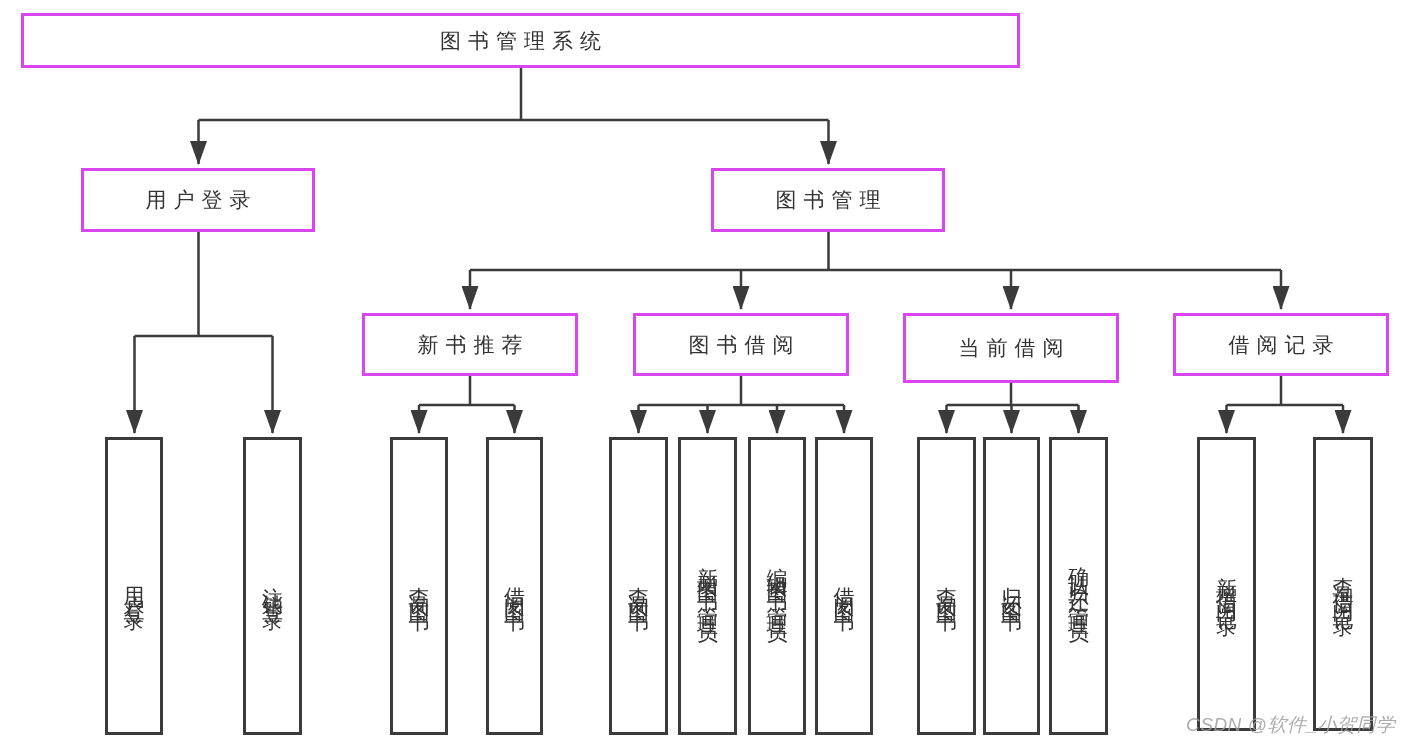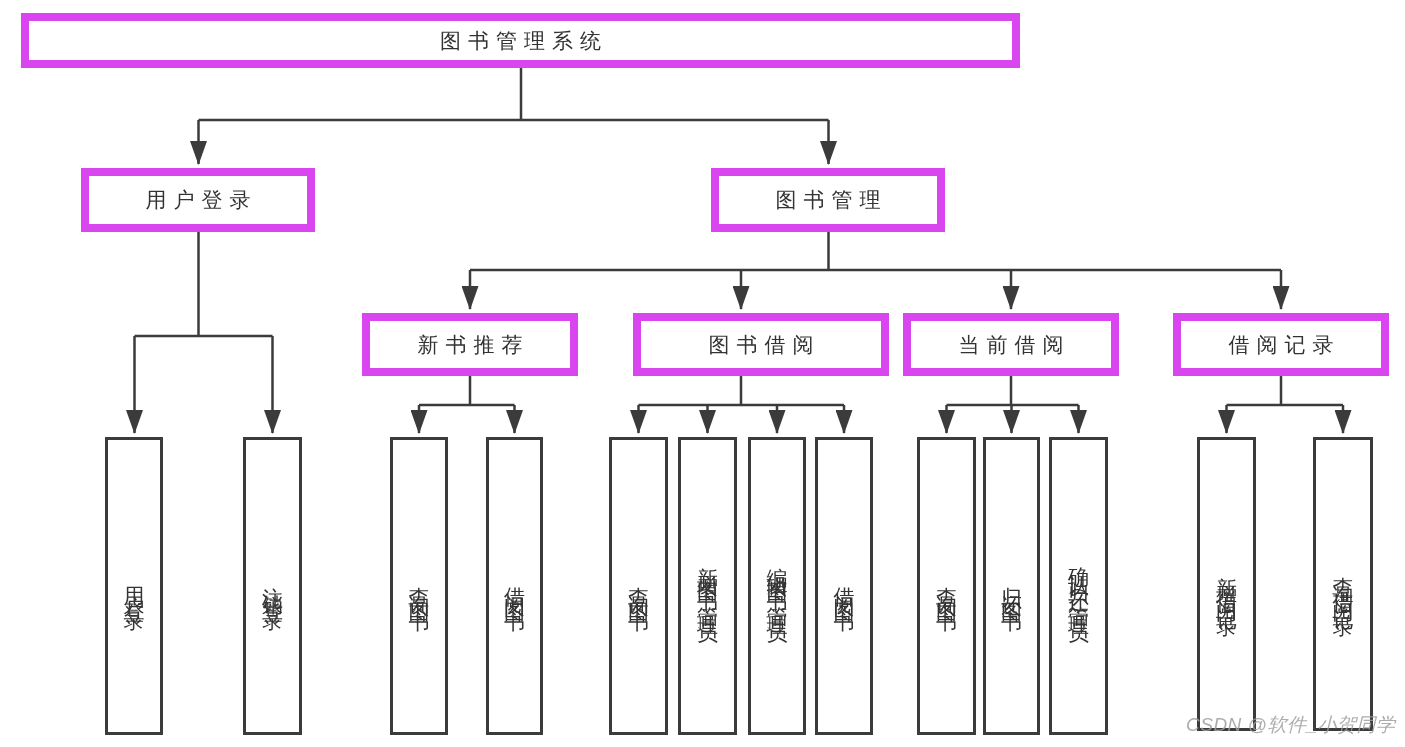--- a/index.html
+++ b/index.html
@@ -26,21 +26,21 @@
     stroke-width: 2.5;
     fill: none;
   }
   #connectors marker path {
     fill: #3b3b3b;
     stroke: none;
   }
   .hbox {
     position: absolute;
     box-sizing: border-box;
-    border: 8px solid #d946ef;
+    border: 3px solid #d946ef;
     background: #ffffff;
     display: flex;
     align-items: center;
     justify-content: center;
     font-size: 21px;
     letter-spacing: 7px;
     text-indent: 7px;
     color: #333333;
     z-index: 2;
     white-space: nowrap;
@@ -61,22 +61,22 @@
     font-size: 21px;
     letter-spacing: 8px;
     color: #333333;
     white-space: nowrap;
   }
   
   #node-root      { left: 21px;  top: 13px;  width: 999px; height: 55px; }
   #node-login     { left: 81px;  top: 168px; width: 234px; height: 64px; }
   #node-bookmgmt  { left: 711px; top: 168px; width: 234px; height: 64px; }
   #node-newbook   { left: 362px; top: 313px; width: 216px; height: 63px; }
-  #node-borrow    { left: 633px; top: 313px; width: 256px; height: 63px; }
-  #node-current   { left: 903px; top: 313px; width: 216px; height: 63px; }
+  #node-borrow    { left: 633px; top: 313px; width: 216px; height: 63px; }
+  #node-current   { left: 903px; top: 313px; width: 216px; height: 70px; }
   #node-records   { left: 1173px;top: 313px; width: 216px; height: 63px; }
 
   #leaf-a1 { left: 105px;  top: 437px; width: 58px; height: 298px; }
   #leaf-a2 { left: 243px;  top: 437px; width: 59px; height: 298px; }
   #leaf-b1 { left: 390px;  top: 437px; width: 58px; height: 298px; }
   #leaf-b2 { left: 486px;  top: 437px; width: 57px; height: 298px; }
   #leaf-c1 { left: 609px;  top: 437px; width: 59px; height: 298px; }
   #leaf-c2 { left: 678px;  top: 437px; width: 59px; height: 298px; }
   #leaf-c3 { left: 748px;  top: 437px; width: 58px; height: 298px; }
   #leaf-c4 { left: 815px;  top: 437px; width: 58px; height: 298px; }

